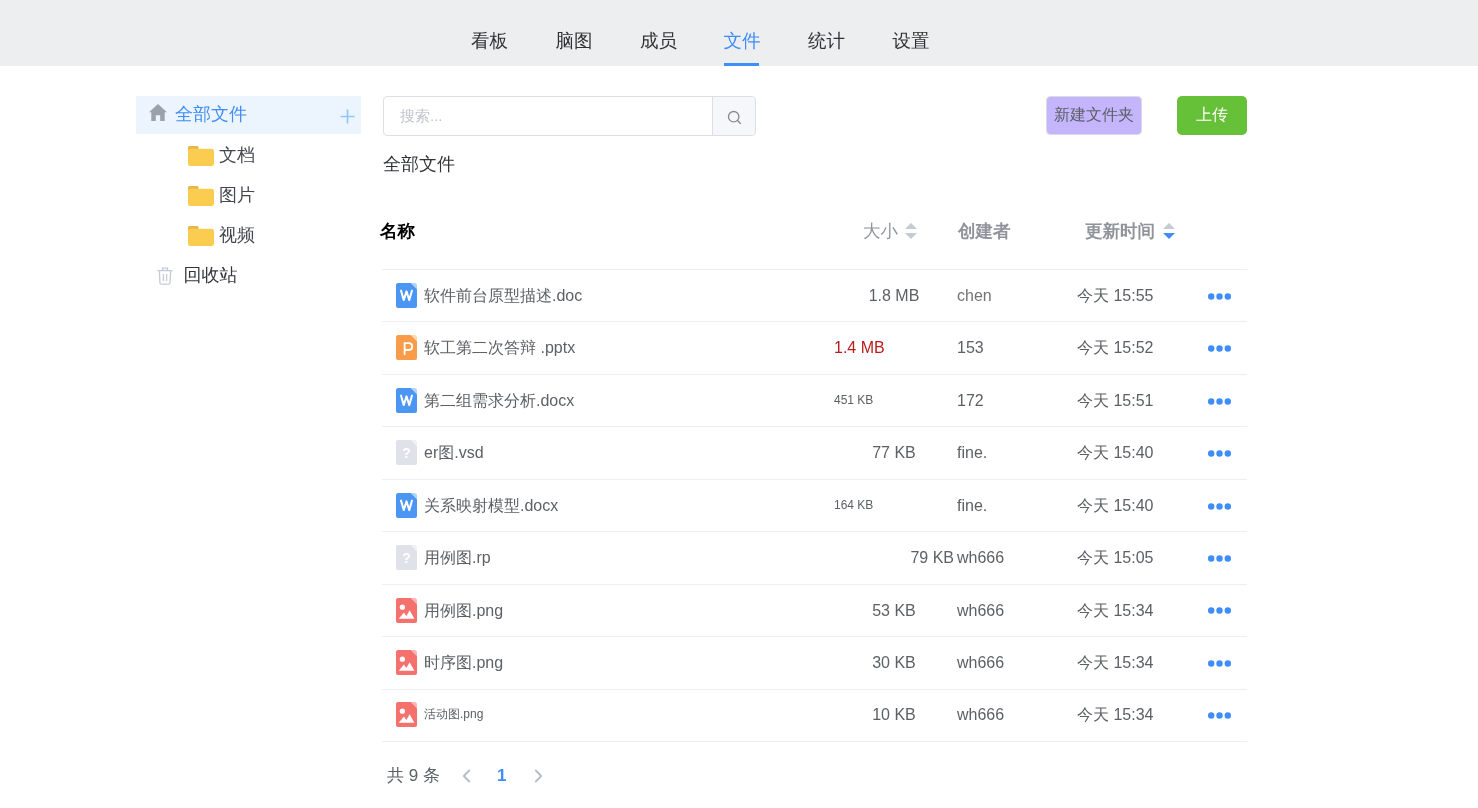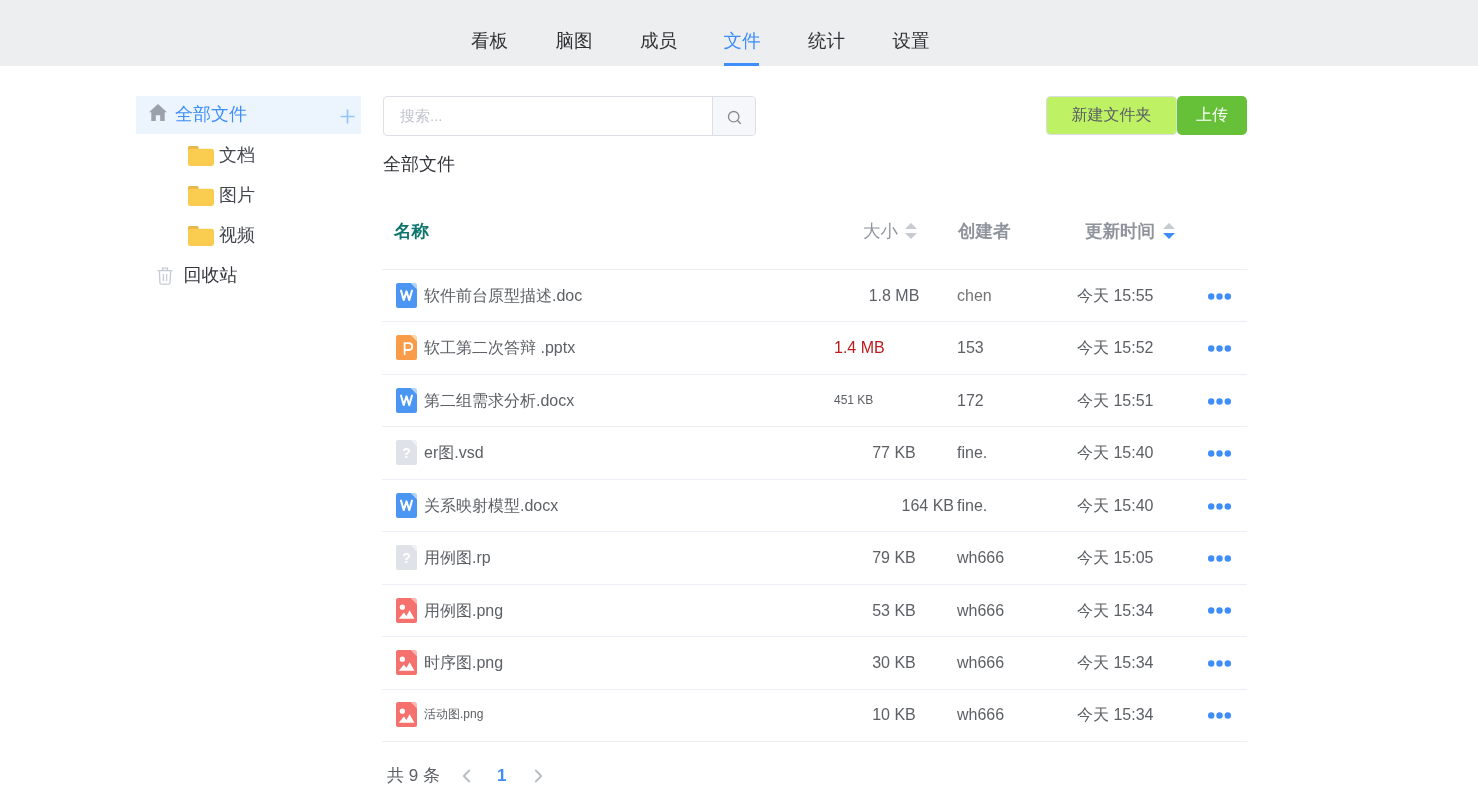--- a/index.html
+++ b/index.html
@@ -46,24 +46,24 @@
     </g>
   </svg>
 <div class="a" style="left:183.5px;top:264px;font-size:18px;line-height:23px;color:#33363c">回收站</div>
 <div class="a" style="left:383px;top:96px;width:373px;height:40px;border:1px solid #dcdfe6;border-radius:4px;background:#fff"></div>
 <div class="a" style="left:400px;top:96px;height:40px;line-height:40px;font-size:15px;color:#c2c6cc">搜索...</div>
 <div class="a" style="left:712px;top:97px;width:43px;height:38px;background:#f5f7fa;border-left:1px solid #dcdfe6;border-radius:0 3px 3px 0"></div>
 <svg class="a" style="left:727px;top:110px" width="15" height="15" viewBox="0 0 15 15">
     <circle cx="6.7" cy="6.7" r="5.2" fill="none" stroke="#878c94" stroke-width="1.35"></circle>
     <path d="M10.6 10.6 L13.4 13.4" stroke="#878c94" stroke-width="1.35" stroke-linecap="round"></path>
   </svg>
-<div class="a" style="left:1046px;top:96px;width:131px;height:38.5px;border:1px solid #d9dce3;border-radius:4.5px;background:#bef264;text-align:center;line-height:36.5px;font-size:16px;color:#5b5f66">新建文件夹</div>
+<div class="a" style="left:1046px;top:96px;width:96px;height:38.5px;border:1px solid #d9dce3;border-radius:4.5px;background:#c4b5fd;text-align:center;line-height:36.5px;font-size:16px;color:#5b5f66">新建文件夹</div>
 <div class="a" style="left:1177px;top:96px;width:70px;height:38.5px;border-radius:5px;background:#66c138;text-align:center;line-height:38.5px;font-size:16px;color:#fff">上传</div>
 <div class="a" style="left:383px;top:155px;font-size:18px;line-height:19px;color:#303337">全部文件</div>
-<div class="a" style="left:394px;top:222px;font-size:17.5px;line-height:18px;font-weight:bold;color:#0f766e">名称</div>
+<div class="a" style="left:380px;top:222px;font-size:17.5px;line-height:18px;font-weight:bold;color:#000000">名称</div>
 <div class="a" style="left:863px;top:222px;font-size:17.5px;line-height:18px;font-weight:normal;color:#8f939b">大小</div>
 <div style="position:absolute;left:905px;top:223.3px;width:0;height:0;border-left:6px solid transparent;border-right:6px solid transparent;border-bottom:6px solid #c6cad1"></div>
 <div style="position:absolute;left:905px;top:232.6px;width:0;height:0;border-left:6px solid transparent;border-right:6px solid transparent;border-top:6px solid #c6cad1"></div>
 <div class="a" style="left:958px;top:222px;font-size:17.5px;line-height:18px;font-weight:bold;color:#8f939b">创建者</div>
 <div class="a" style="left:1085px;top:222px;font-size:17.5px;line-height:18px;font-weight:bold;color:#8f939b">更新时间</div>
 <div style="position:absolute;left:1163px;top:223.3px;width:0;height:0;border-left:6px solid transparent;border-right:6px solid transparent;border-bottom:6px solid #c6cad1"></div>
 <div style="position:absolute;left:1163px;top:232.6px;width:0;height:0;border-left:6px solid transparent;border-right:6px solid transparent;border-top:6px solid #3e8df8"></div>
 <div class="a" style="left:382px;top:269.0px;width:865px;height:1px;background:#ebeef5"></div>
 <div class="a" style="left:382px;top:321.4px;width:865px;height:1px;background:#ebeef5"></div>
 <div class="a" style="left:382px;top:373.9px;width:865px;height:1px;background:#ebeef5"></div>
@@ -129,35 +129,35 @@
     <circle cx="3.2" cy="3.5" r="3.2" fill="#3e8df8"></circle>
     <circle cx="11.5" cy="3.5" r="3.2" fill="#3e8df8"></circle>
     <circle cx="19.8" cy="3.5" r="3.2" fill="#3e8df8"></circle>
   </svg>
 <svg style="position:absolute;left:396px;top:492.7px" width="21" height="25" viewBox="0 0 21 25">
     <rect width="21" height="25" rx="2.5" fill="#b3d3f9"></rect>
     <path d="M2.5 0 H14.6 L21 6.6 V22.5 A2.5 2.5 0 0 1 18.5 25 H2.5 A2.5 2.5 0 0 1 0 22.5 V2.5 A2.5 2.5 0 0 1 2.5 0 Z" fill="#4b96f2"></path>
     <path d="M5 7.6 L7.7 17.1 L10.5 8.4 L13.3 17.1 L16 7.6" fill="none" stroke="#fff" stroke-width="2" stroke-linecap="round" stroke-linejoin="round"></path>
   </svg>
 <div class="a" style="left:424px;top:494.7px;font-size:16px;line-height:21px;color:#5d6065">关系映射模型.docx</div>
-<div class="a" style="left:834px;top:494.7px;width:120px;text-align:right;font-size:16px;line-height:21px;color:#5d6065">164 KB</div>
+<div class="a" style="left:834px;top:494.7px;width:120px;text-align:left;font-size:12px;line-height:21px;color:#5d6065">164 KB</div>
 <div class="a" style="left:957px;top:494.7px;font-size:16px;line-height:21px;color:#5d6065">fine.</div>
 <div class="a" style="left:1077px;top:494.7px;font-size:16px;line-height:21px;color:#5d6065">今天 15:40</div>
 <svg class="a" style="left:1207.5px;top:502.5px" width="23" height="7" viewBox="0 0 23 7">
     <circle cx="3.2" cy="3.5" r="3.2" fill="#3e8df8"></circle>
     <circle cx="11.5" cy="3.5" r="3.2" fill="#3e8df8"></circle>
     <circle cx="19.8" cy="3.5" r="3.2" fill="#3e8df8"></circle>
   </svg>
 <svg style="position:absolute;left:396px;top:545.1px" width="21" height="25" viewBox="0 0 21 25">
     <rect width="21" height="25" rx="2.5" fill="#eff1f5"></rect>
     <path d="M2.5 0 H14.6 L21 6.6 V22.5 A2.5 2.5 0 0 1 18.5 25 H2.5 A2.5 2.5 0 0 1 0 22.5 V2.5 A2.5 2.5 0 0 1 2.5 0 Z" fill="#dfe2e8"></path>
     <text x="10.5" y="18.2" font-size="14" font-weight="bold" fill="#fff" text-anchor="middle" font-family="Liberation Sans, sans-serif">?</text>
   </svg>
 <div class="a" style="left:424px;top:547.1px;font-size:16px;line-height:21px;color:#5d6065">用例图.rp</div>
-<div class="a" style="left:834px;top:547.1px;width:120px;text-align:center;font-size:16px;line-height:21px;color:#5d6065">79 KB</div>
+<div class="a" style="left:834px;top:547.1px;width:120px;text-align:right;font-size:16px;line-height:21px;color:#5d6065">79 KB</div>
 <div class="a" style="left:957px;top:547.1px;font-size:16px;line-height:21px;color:#5d6065">wh666</div>
 <div class="a" style="left:1077px;top:547.1px;font-size:16px;line-height:21px;color:#5d6065">今天 15:05</div>
 <svg class="a" style="left:1207.5px;top:554.9px" width="23" height="7" viewBox="0 0 23 7">
     <circle cx="3.2" cy="3.5" r="3.2" fill="#3e8df8"></circle>
     <circle cx="11.5" cy="3.5" r="3.2" fill="#3e8df8"></circle>
     <circle cx="19.8" cy="3.5" r="3.2" fill="#3e8df8"></circle>
   </svg>
 <svg style="position:absolute;left:396px;top:597.5px" width="21" height="25" viewBox="0 0 21 25">
     <rect width="21" height="25" rx="2.5" fill="#fbb7b5"></rect>
     <path d="M2.5 0 H14.6 L21 6.6 V22.5 A2.5 2.5 0 0 1 18.5 25 H2.5 A2.5 2.5 0 0 1 0 22.5 V2.5 A2.5 2.5 0 0 1 2.5 0 Z" fill="#f5716d"></path>

